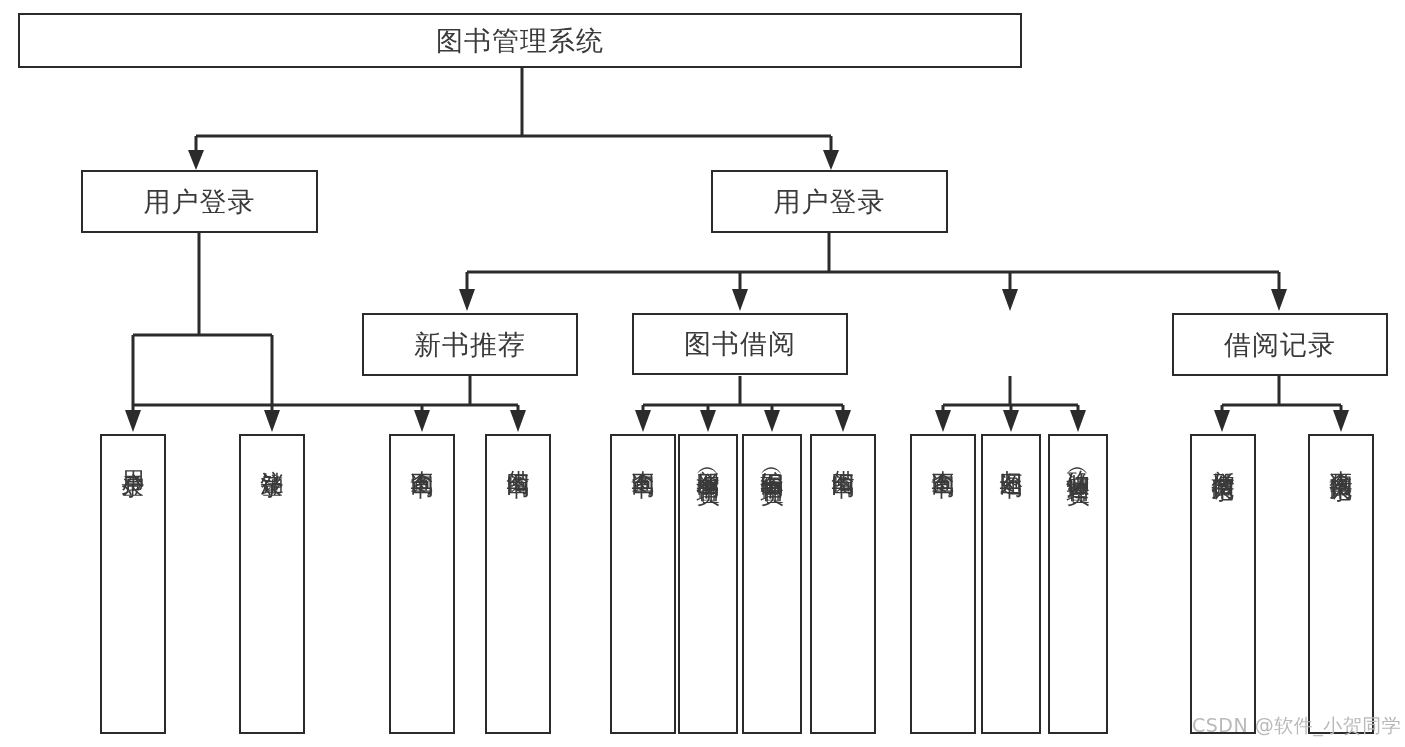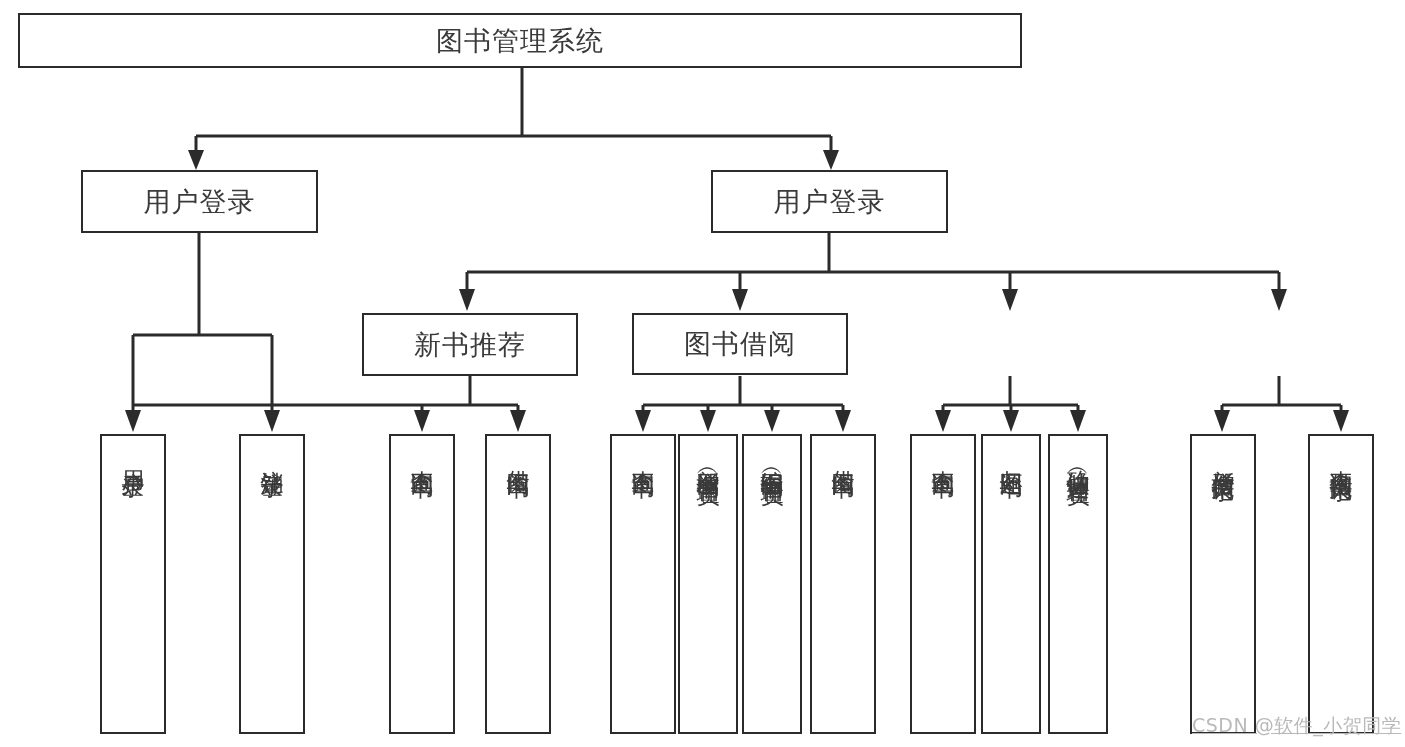--- a/index.html
+++ b/index.html
@@ -39,21 +39,20 @@
   svg#wires line, svg#wires path{stroke:#2b2b2b;stroke-width:3;fill:none;}
 
   .watermark{
     position:absolute;
     left:1192px;
     top:713px;
     font-size:19px;
     color:#b9b9b9;
     white-space:nowrap;
     letter-spacing:0.5px;
-    text-decoration:underline;
   }
 </style>
 </head>
 <body>
 
 <div id="canvas">
 
   <svg id="wires" viewBox="0 0 1405 747">
 
     <line x1="522" y1="68" x2="522" y2="136"></line>
@@ -126,20 +125,23 @@
   <div class="node h" style="left:711px;top:170px;width:237px;height:63px;">
     <span class="htext">用户登录</span>
   </div>
 
   <div class="node h" style="left:362px;top:313px;width:216px;height:63px;">
     <span class="htext">新书推荐</span>
   </div>
   <div class="node h" style="left:632px;top:313px;width:216px;height:62px;">
     <span class="htext">图书借阅</span>
   </div>
+  <div class="node h" style="left:1172px;top:313px;width:216px;height:63px;">
+    <span class="htext">借阅记录</span>
+  </div>
 
   <div class="node v" style="left:100px;top:434px;width:66px;height:300px;">
     <span class="vtext">用户登录</span>
   </div>
   <div class="node v" style="left:239px;top:434px;width:66px;height:300px;">
     <span class="vtext">注销登录</span>
   </div>
 
   <div class="node v" style="left:389px;top:434px;width:66px;height:300px;">
     <span class="vtext">查询图书</span>

